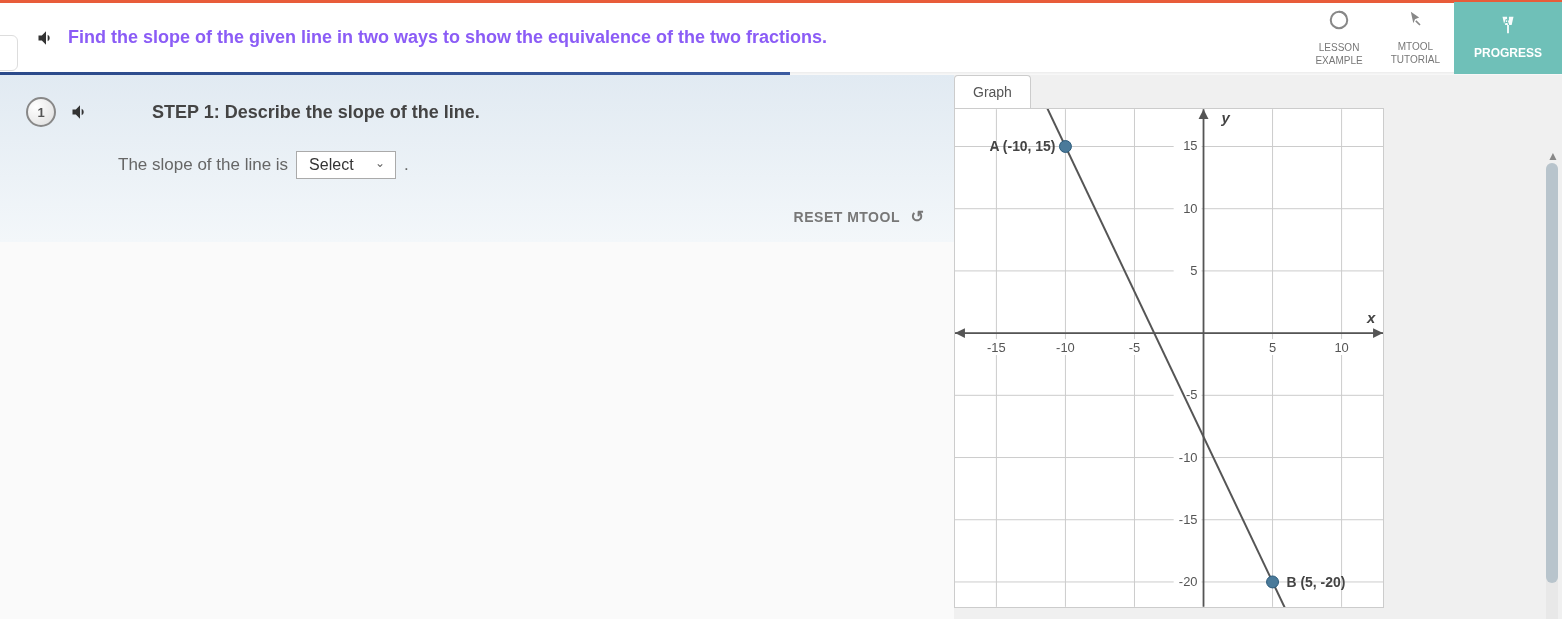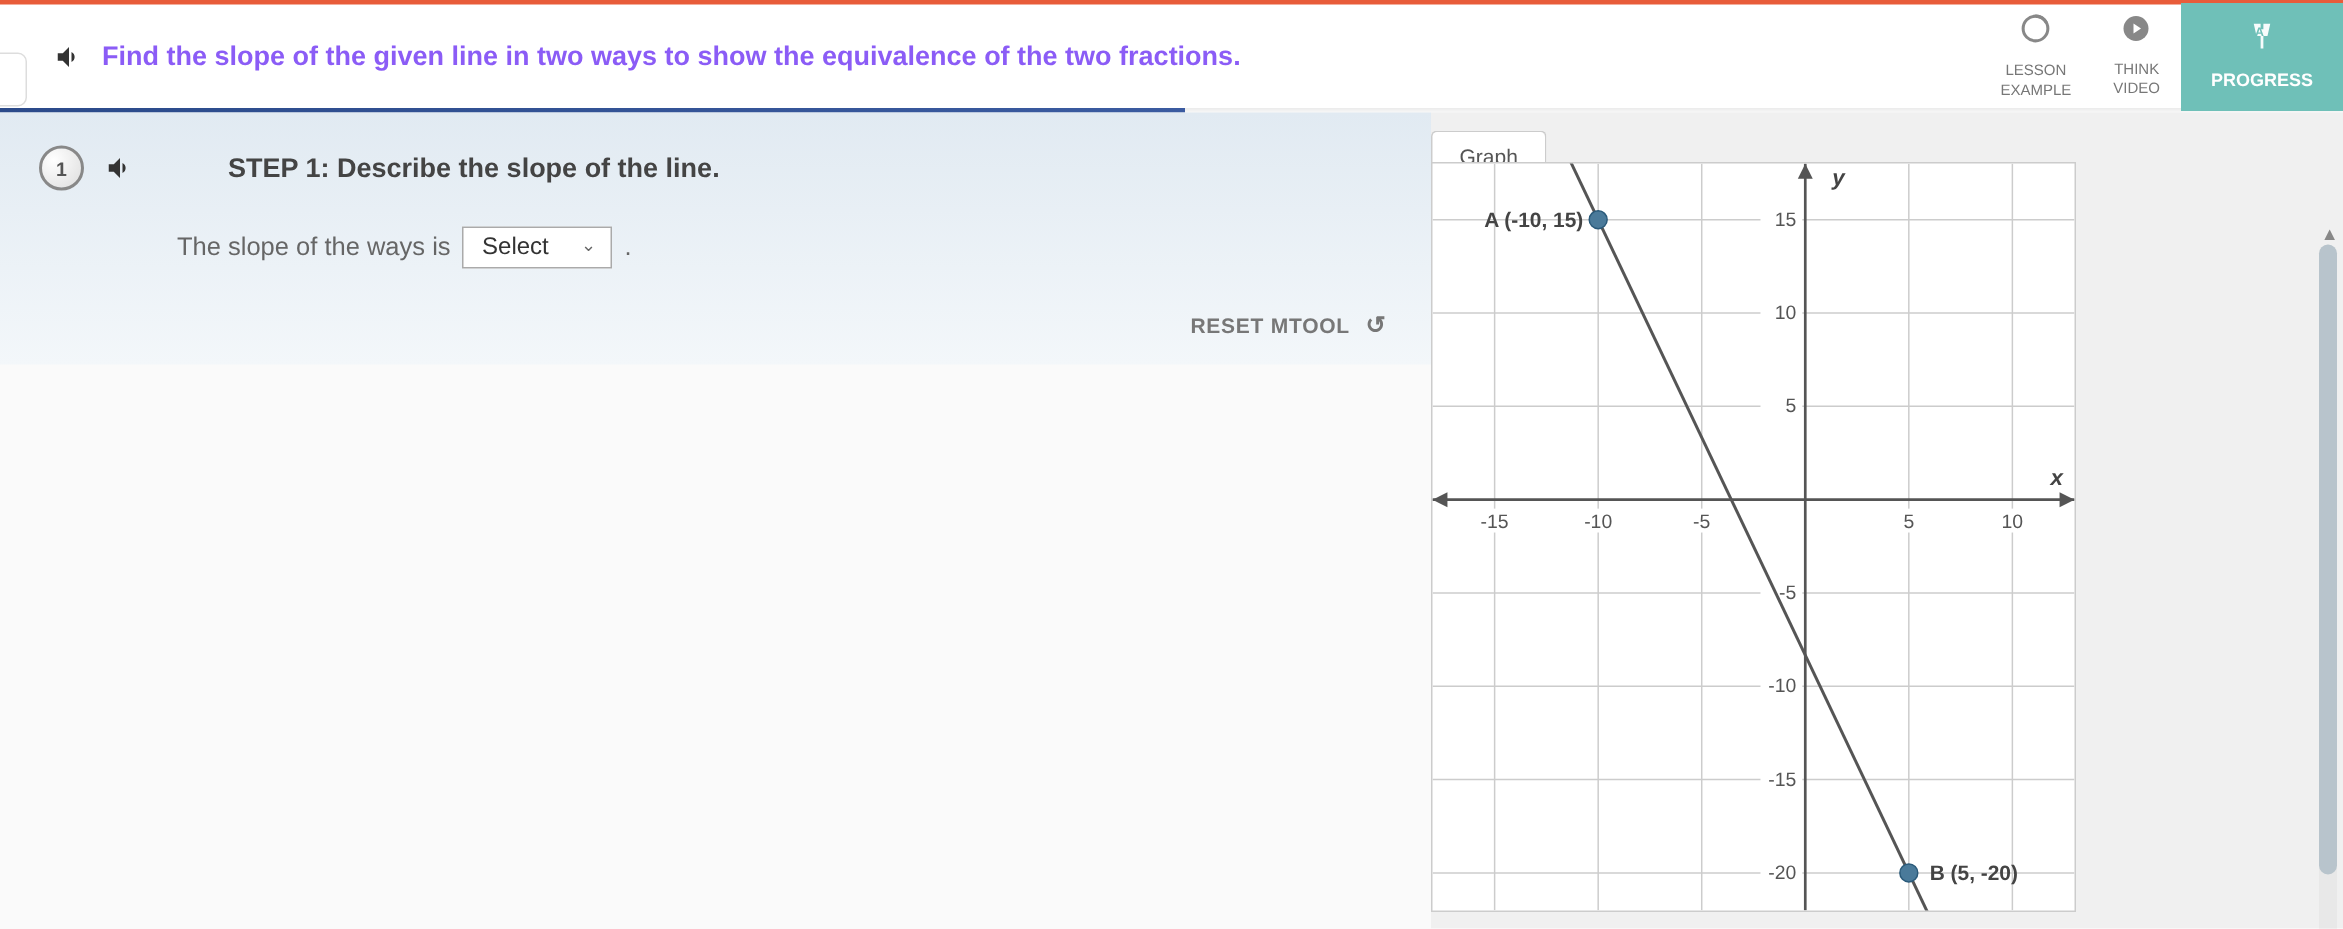--- a/index.html
+++ b/index.html
@@ -95,21 +95,21 @@
   display: inline-block;
   background: #fff;
   border: 1px solid #ccc;
   border-bottom: none;
   padding: 8px 18px;
   font-size: 14px;
   color: #555;
   border-radius: 4px 4px 0 0;
   margin-left: 0;
   position: relative;
-  top: 12px;
+  top: 0;
 }
 .graph-box {
   background: #fff;
   border: 1px solid #ccc;
   width: 430px;
   height: 500px;
   position: relative;
 }
 .graph-box svg { width: 100%; height: 100%; }
 
@@ -159,27 +159,27 @@
         <svg width="22" height="22" viewBox="0 0 24 24" fill="none" stroke="#888" stroke-width="2.2">
             <circle cx="12" cy="12" r="9"></circle>
             <path d="M12 3 A9 9 0 0 1 20 8" stroke="#888" stroke-width="2.2"></path>
           </svg>
       </span>
       <span style="white-space:pre">LESSON
 EXAMPLE</span>
     </div>
     <div class="tool-btn">
       <span class="ticon">
-        <svg width="20" height="20" viewBox="0 0 24 24">
-            <circle cx="12" cy="12" r="10" fill="#888"></circle>
-            <path d="M10 8l6 4-6 4z" fill="#fff"></path>
+        <svg width="20" height="20" viewBox="0 0 24 24" fill="#888">
+            <path d="M7 2l3 14 2-5 5-2z"></path>
+            <path d="M13 13l5 5" stroke="#888" stroke-width="2"></path>
           </svg>
       </span>
-      <span style="white-space:pre">THINK
-VIDEO</span>
+      <span style="white-space:pre">MTOOL
+TUTORIAL</span>
     </div>
     <div class="tool-btn glossary">
       <span class="ticon">
         <svg width="22" height="22" viewBox="0 0 24 24" fill="#fff">
             <path d="M6 3h5v4h2V3h5l-2 9h-3v9h-2v-9H8z" opacity="0.95"></path>
             <text x="7" y="12" font-size="9" fill="#6fc0b8" font-weight="bold">A</text>
           </svg>
       </span>
       <span>PROGRESS</span>
     </div>
@@ -193,21 +193,21 @@
       <div class="step-head">
         <div class="step-badge">1</div>
         <span class="audio-icon" style="margin-right:4px">
           <svg viewBox="0 0 24 24" width="20" height="20" fill="#333">
               <path d="M3 9v6h4l5 5V4L7 9H3zm13.5 3a4.5 4.5 0 0 0-2.5-4v8a4.5 4.5 0 0 0 2.5-4z"></path>
             </svg>
         </span>
         <span class="step-title">STEP 1: Describe the slope of the line.</span>
       </div>
       <div class="step-body">
-        <span>The slope of the ways is</span>
+        <span>The slope of the line is</span>
         <span class="select-box">
           <span>Select</span>
           <span class="chev">⌄</span>
         </span>
         <span>.</span>
       </div>
       <div class="reset-row">
         <span>RESET MTOOL</span>
         <span class="undo">↻</span>
       </div>

